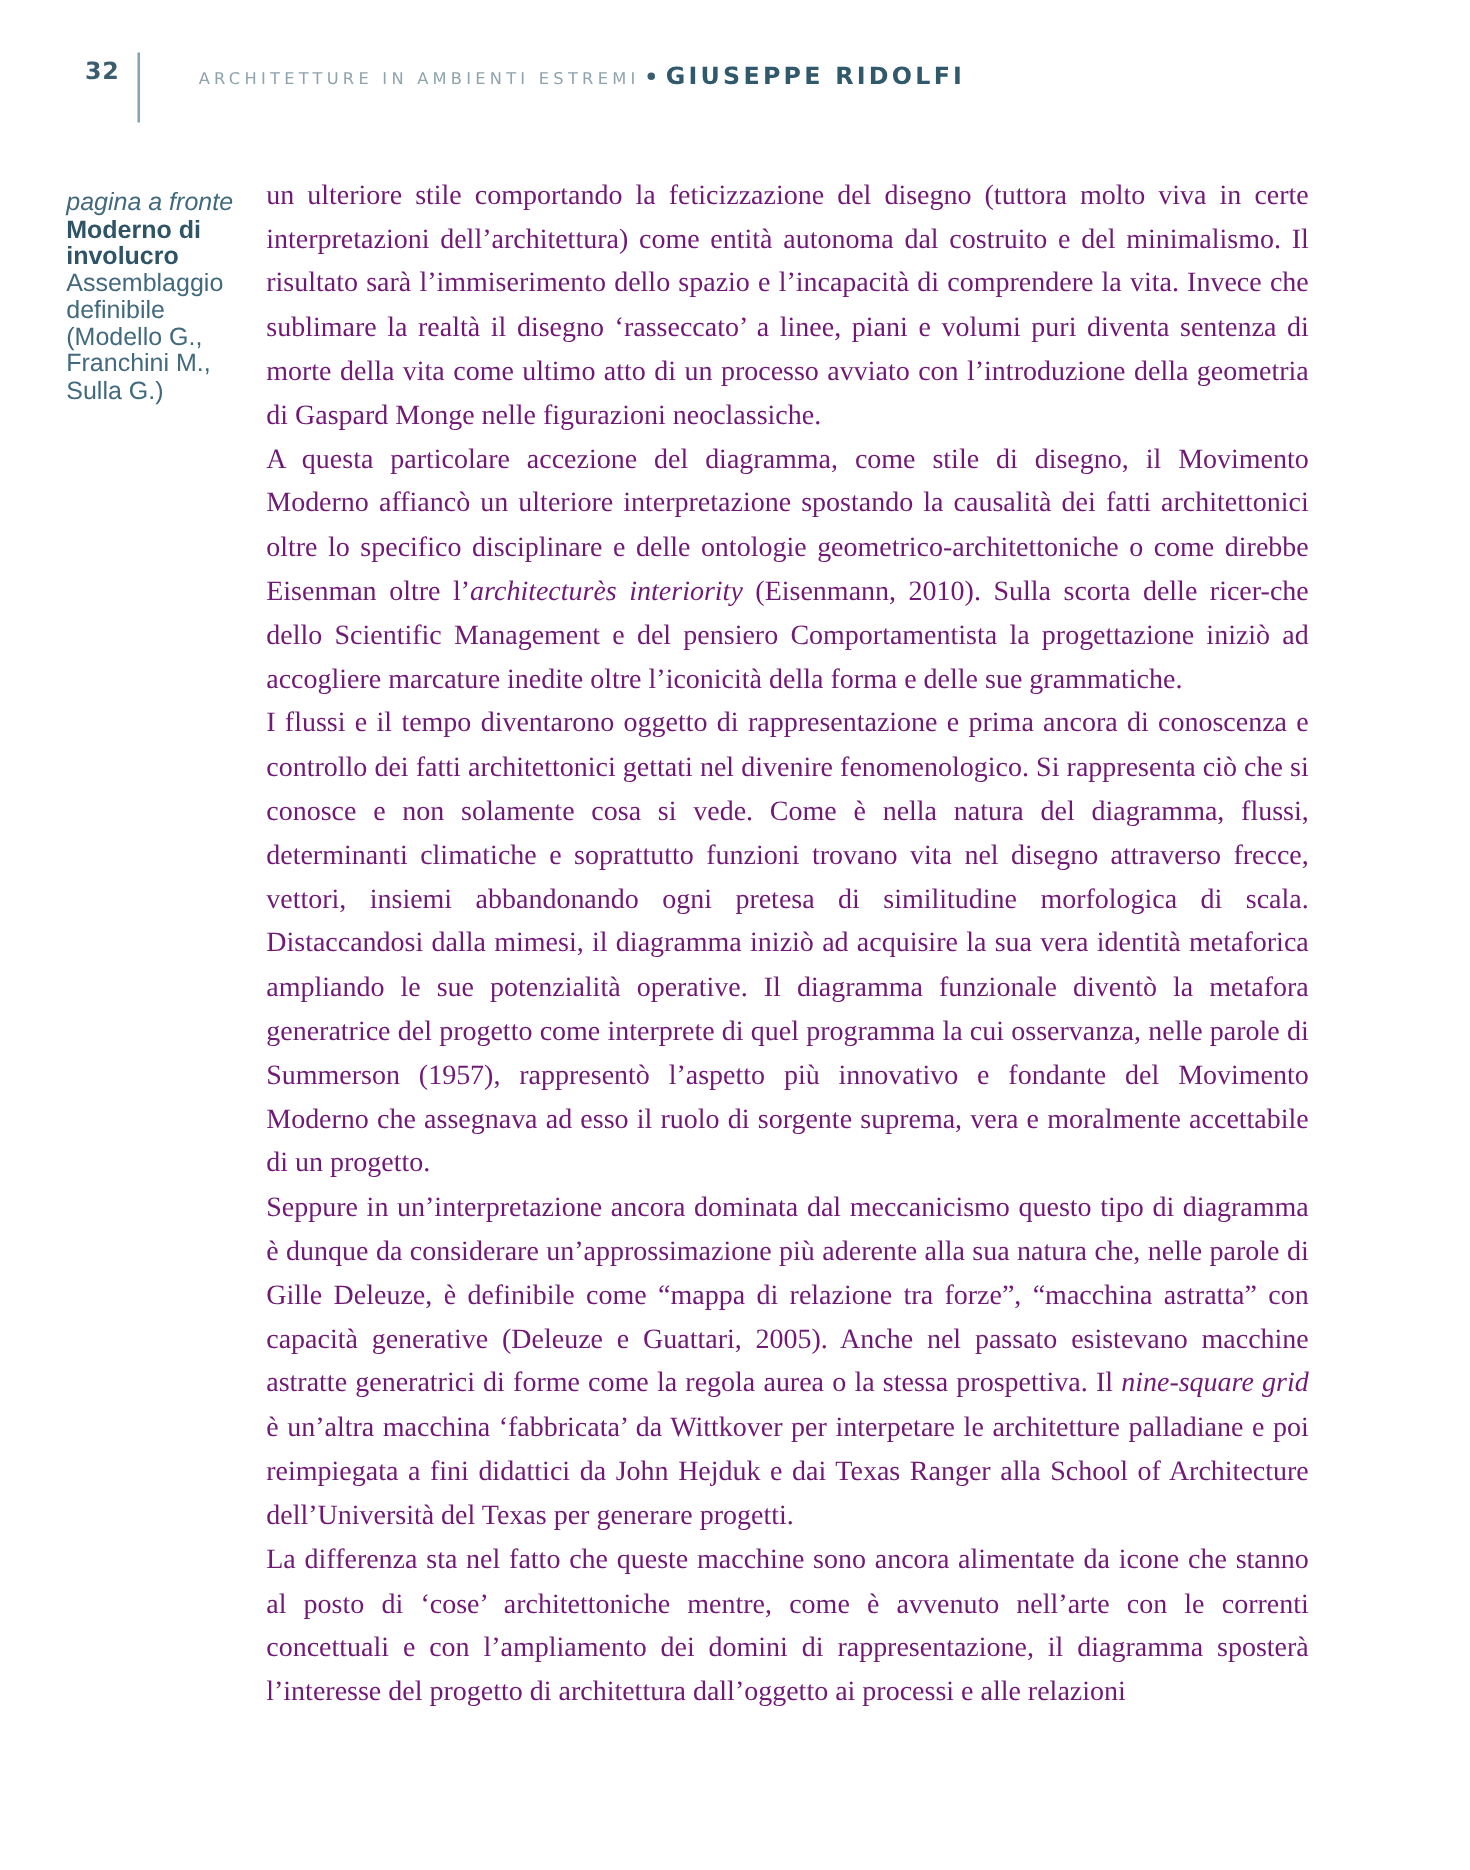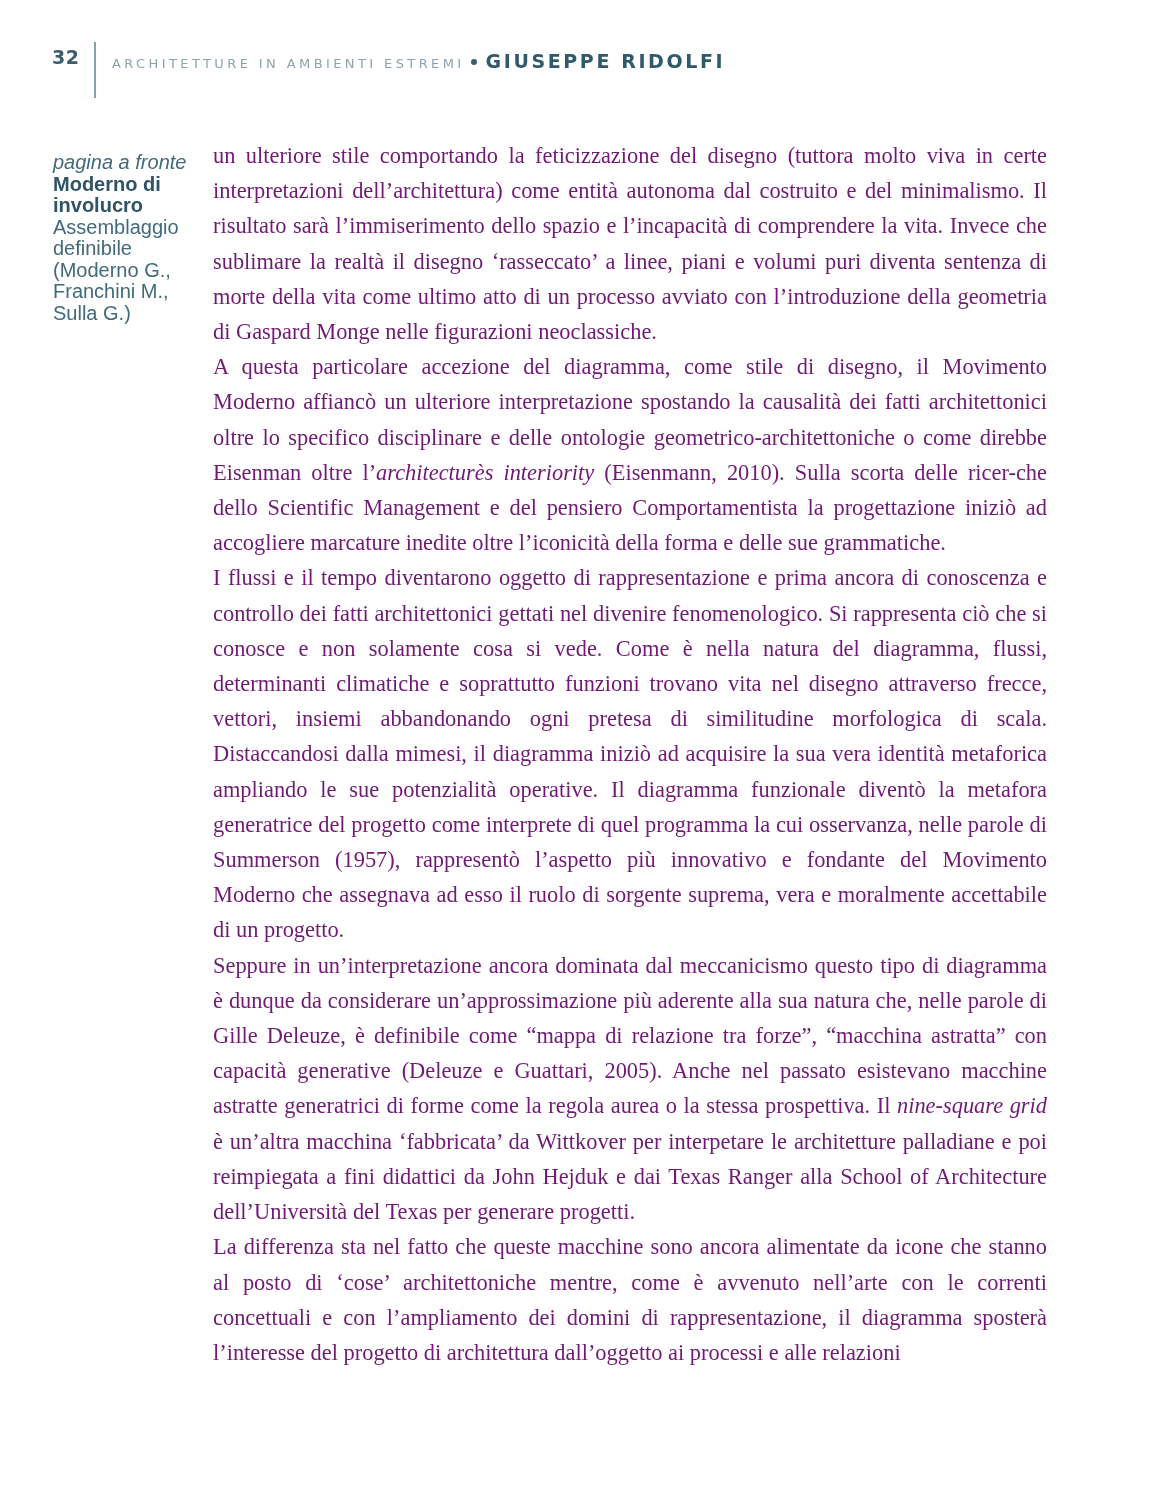--- a/index.html
+++ b/index.html
@@ -11,21 +11,21 @@
     width: 1176px;
     height: 1496px;
     position: relative;
     font-family: "Liberation Serif", serif;
     -webkit-font-smoothing: antialiased;
   }
 
   
   .running-header {
     position: absolute;
-    left: 0;
+    left: 16px;
     top: 0;
     width: 1041px;
     height: 110px;
   }
   .folio {
     position: absolute;
     left: 52px;
     top: 48px;
     font-family: "DejaVu Sans", sans-serif;
     font-weight: bold;
@@ -48,20 +48,21 @@
     top: 52px;
     white-space: nowrap;
     line-height: 1;
   }
   .header-title {
     font-family: "DejaVu Sans", sans-serif;
     font-size: 13px;
     letter-spacing: 3.4px;
     color: #8fa3ad;
     font-weight: normal;
+    margin-left: 31px;
   }
   .header-bullet {
     display: inline-block;
     width: 6px;
     height: 6px;
     border-radius: 50%;
     background: #3b5d6e;
     margin: 0 9px 0 6px;
     vertical-align: 3px;
   }
@@ -131,21 +132,21 @@
     <span class="header-title">ARCHITETTURE IN AMBIENTI ESTREMI</span><span class="header-bullet"></span><span class="header-author">GIUSEPPE RIDOLFI</span>
   </div>
 </div>
 
 <div class="margin-note">
   <span class="mn-italic">pagina a fronte</span>
   <span class="mn-bold">Moderno di</span>
   <span class="mn-bold">involucro</span>
   <span class="mn-plain">Assemblaggio</span>
   <span class="mn-plain">definibile</span>
-  <span class="mn-plain">(Moderno G.,</span>
+  <span class="mn-plain">(Modello G.,</span>
   <span class="mn-plain">Franchini M.,</span>
   <span class="mn-plain">Sulla G.)</span>
 </div>
 
 <div class="body-column">
 
   <p><span>un ulteriore stile comportando la feticizzazione del disegno (tuttora molto viva in certe interpretazioni dell’architettura) come entità autonoma dal costruito e del minimalismo. Il risultato sarà l’immiserimento dello spazio e l’incapacità di comprendere la vita. Invece che sublimare la realtà il disegno ‘rasseccato’ a linee, piani e volumi puri diventa sentenza di morte della vita come ultimo atto di un processo avviato con l’introduzione della geometria di Gaspard Monge nelle figurazioni neoclassiche.</span></p>
 
   <p><span>A questa particolare accezione del diagramma, come stile di disegno, il Movimento Moderno affiancò un ulteriore interpretazione spostando la causalità dei fatti architettonici oltre lo specifico disciplinare e delle ontologie geometrico-architettoniche o come direbbe Eisenman oltre l’</span><em>architecturès interiority</em><span> (Eisenmann, 2010). Sulla scorta delle ricer-</span><span>che dello Scientific Management e del pensiero Comportamentista la progettazione iniziò ad accogliere marcature inedite oltre l’iconicità della forma e delle sue grammatiche.</span></p>
 

